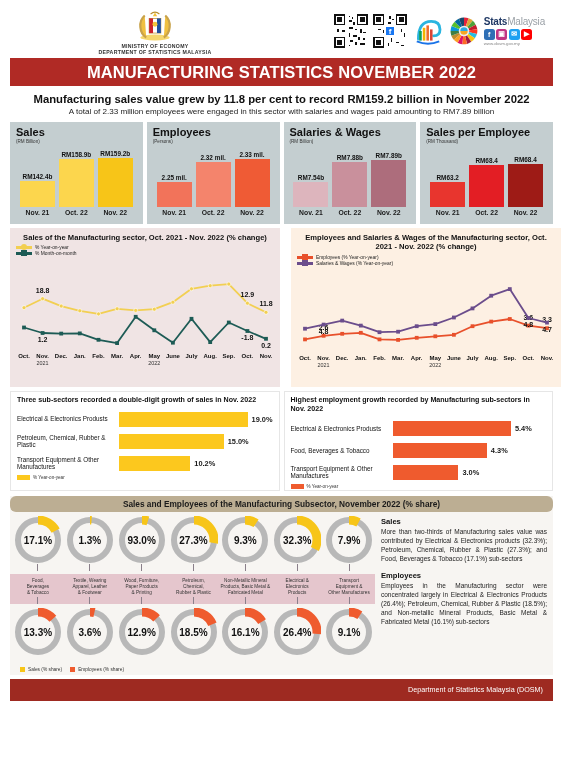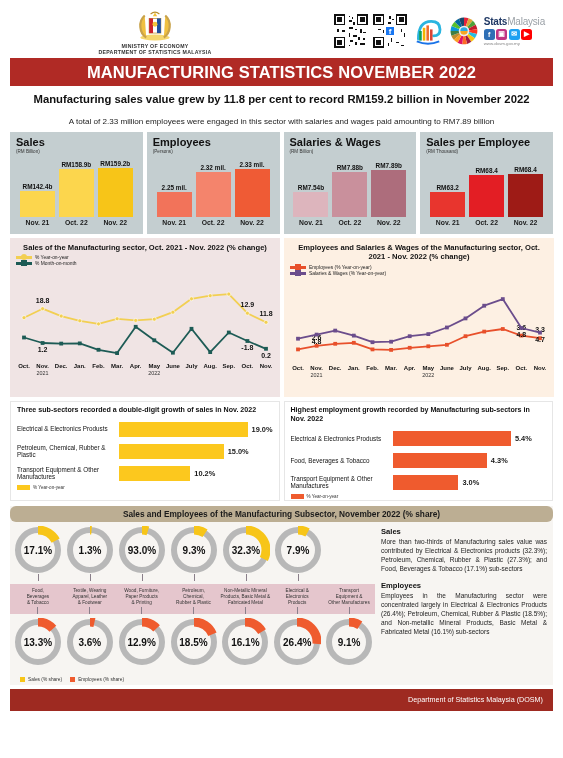--- a/index.html
+++ b/index.html
@@ -35,36 +35,36 @@
 
   
   .titlebar {
     margin:0 10px; height:28px; background:#b02a25; color:#fff;
     display:flex; align-items:center; justify-content:center;
     font-size:16.5px; font-weight:bold; letter-spacing:.1px;
   }
   
   .subtitle-wrap { text-align:center; padding:7px 10px 6px 10px; }
   .sub1 { font-size:11.3px; font-weight:bold; color:#111; }
-  .sub2 { font-size:8.1px; color:#222; margin-top:12px; }
+  .sub2 { font-size:8.1px; color:#222; margin-top:2px; }
 
   
   .kpi-row { display:flex; gap:4px; padding:0 10px; height:102px; }
   .kpi { flex:1; background:#c4ced0; padding:5px 6px 0 6px; position:relative; }
   .kpi h3 { font-size:11px; font-weight:bold; color:#111; line-height:1.05; }
   .kpi .unit { font-size:4.6px; color:#333; margin-top:0px; }
   .bars { display:flex; align-items:flex-end; justify-content:space-around; height:60px; margin-top:3px; padding:0 2px; }
   .barcol { display:flex; flex-direction:column; align-items:center; width:30%; }
   .barlabel { font-size:6.4px; font-weight:bold; color:#111; margin-bottom:1px; white-space:nowrap; }
   .bar { width:100%; }
   .xlabels { display:flex; justify-content:space-around; margin-top:2px; padding:0 2px; }
   .xlabels span { font-size:6.8px; font-weight:bold; width:30%; text-align:center; }
 
   
-  .charts-row { display:flex; gap:4px; padding:4px 10px 0 10px; height:163px; }
+  .charts-row { display:flex; gap:11px; padding:4px 10px 0 10px; height:163px; }
   .panel { flex:1; position:relative; padding:5px 6px; }
   .panel.left { background:#f0e4e4; }
   .panel.right { background:#fdf0e3; }
   .panel-title { font-size:7.6px; font-weight:bold; text-align:center; color:#111; line-height:1.25; }
   .legend { margin-top:3px; }
   .legend-item { display:flex; align-items:center; gap:3px; margin-bottom:1px; }
   .legend-swatch { width:16px; height:3px; position:relative; }
   .legend-swatch::after { content:""; position:absolute; left:5px; top:-1.5px; width:6px; height:6px; }
   .legend-text { font-size:4.9px; color:#222; }
   .svg-chart { display:block; margin-top:1px; }
@@ -582,20 +582,32 @@
         <div style="position:absolute;inset:0;display:flex;align-items:center;justify-content:center;">
           <span class="pct">93.0%</span>
         </div>
       </div>
       <div class="tick"></div>
             </div>
             <div class="donut-cell">
               <div style="position:relative;width:48px;height:48px;">
         <svg width="48" height="48" viewBox="0 0 48 48">
     <circle cx="24" cy="24" r="20" fill="none" stroke="#b8b8b8" stroke-width="6"></circle>
+    <circle cx="24" cy="24" r="20" fill="none" stroke="#f7c518" stroke-width="9" stroke-dasharray="34.31 91.36" transform="rotate(-90 24 24)"></circle>
+  </svg>
+        <div style="position:absolute;inset:0;display:flex;align-items:center;justify-content:center;">
+          <span class="pct">27.3%</span>
+        </div>
+      </div>
+      <div class="tick"></div>
+            </div>
+            <div class="donut-cell">
+              <div style="position:relative;width:48px;height:48px;">
+        <svg width="48" height="48" viewBox="0 0 48 48">
+    <circle cx="24" cy="24" r="20" fill="none" stroke="#b8b8b8" stroke-width="6"></circle>
     <circle cx="24" cy="24" r="20" fill="none" stroke="#f7c518" stroke-width="9" stroke-dasharray="11.69 113.98" transform="rotate(-90 24 24)"></circle>
   </svg>
         <div style="position:absolute;inset:0;display:flex;align-items:center;justify-content:center;">
           <span class="pct">9.3%</span>
         </div>
       </div>
       <div class="tick"></div>
             </div>
             <div class="donut-cell">
               <div style="position:relative;width:48px;height:48px;">

